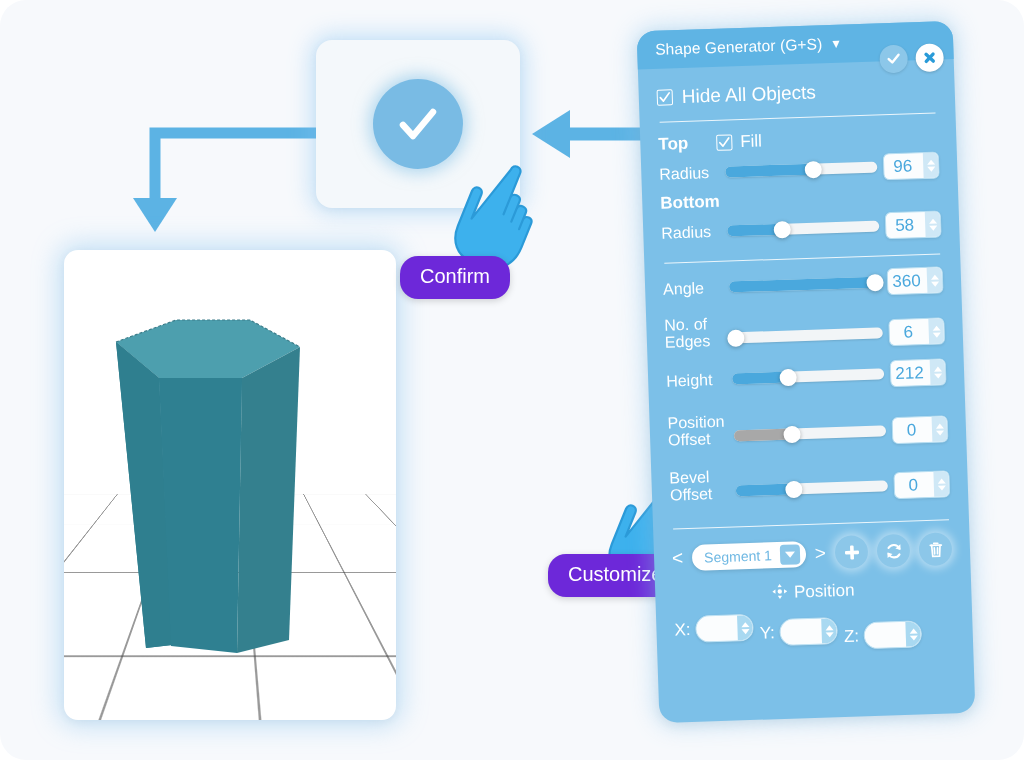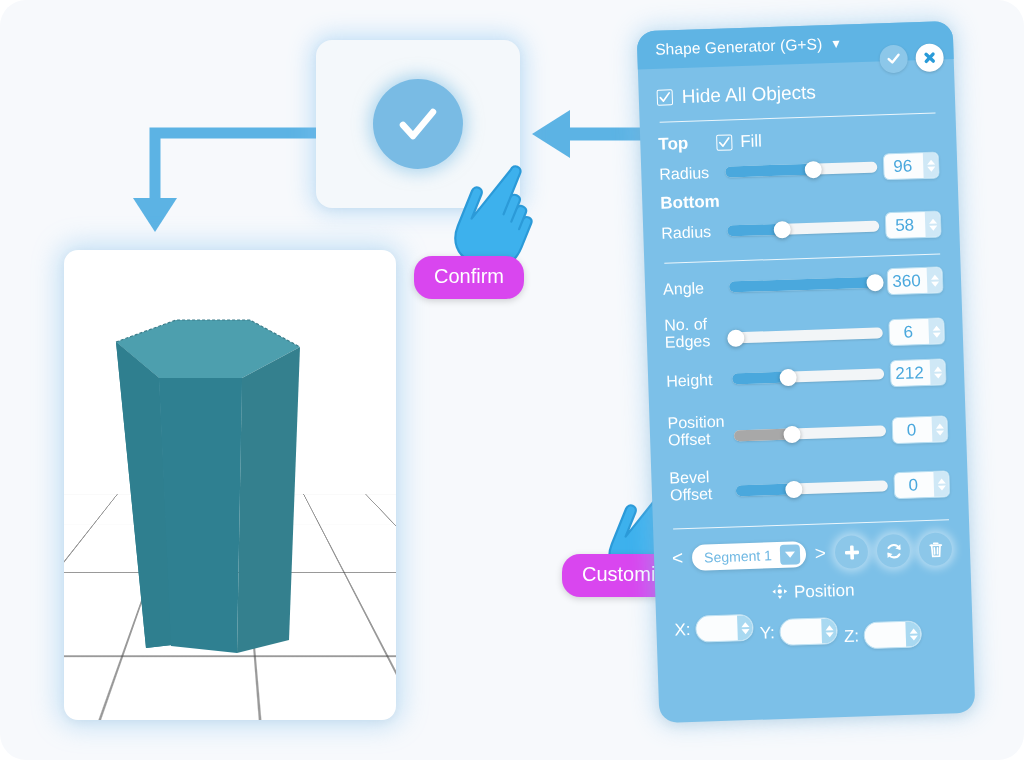--- a/index.html
+++ b/index.html
@@ -61,28 +61,27 @@
     border-radius: 50%;
     background: #79bbe4;
     display: flex; align-items: center; justify-content: center;
     box-shadow: 0 0 16px 4px rgba(121,187,228,0.55);
   }
 
   
   .tooltip { position: absolute; }
   .tip-label {
     position: absolute;
-    background: #d946ef;
+    background: #6d28d9;
     color: #ffffff;
     border-radius: 18px;
     font-size: 20px;
     padding: 9px 20px 11px 20px;
     white-space: nowrap;
     box-shadow: 0 2px 7px rgba(0,0,0,0.17);
-    margin-left: 14px;
   }
   .hand { position: absolute; }
 
   
   .panel {
     position: absolute;
     left: 648px; top: 26px;
     width: 316px; height: 692px;
     background: #7cc0e8;
     border-radius: 18px;

